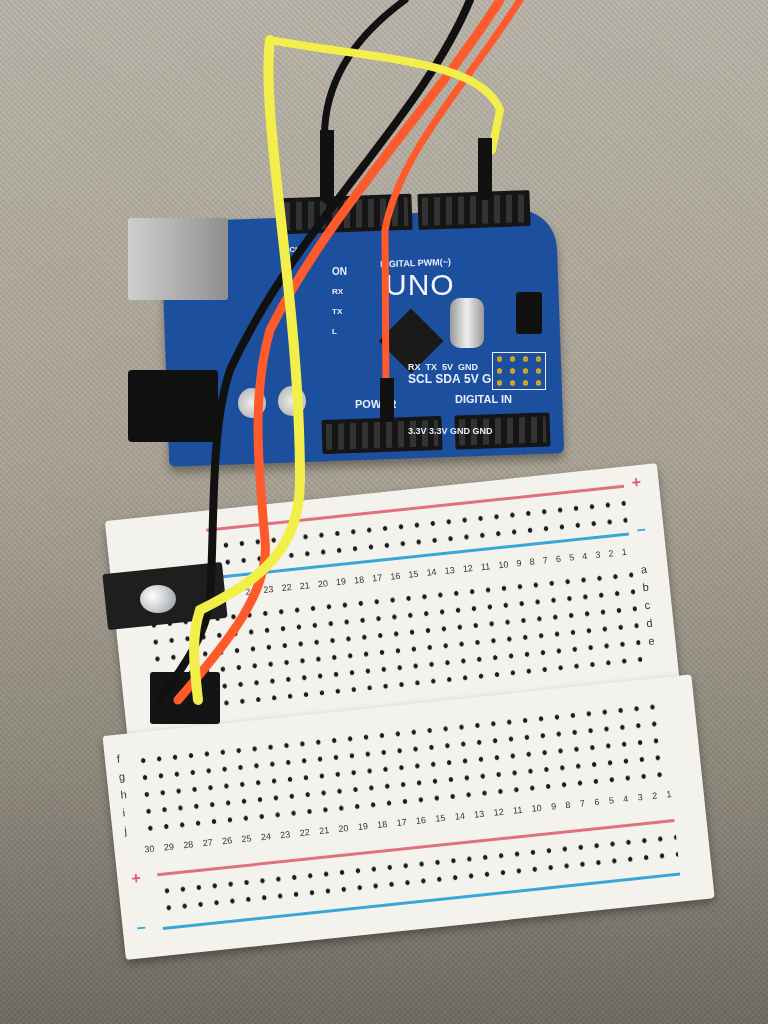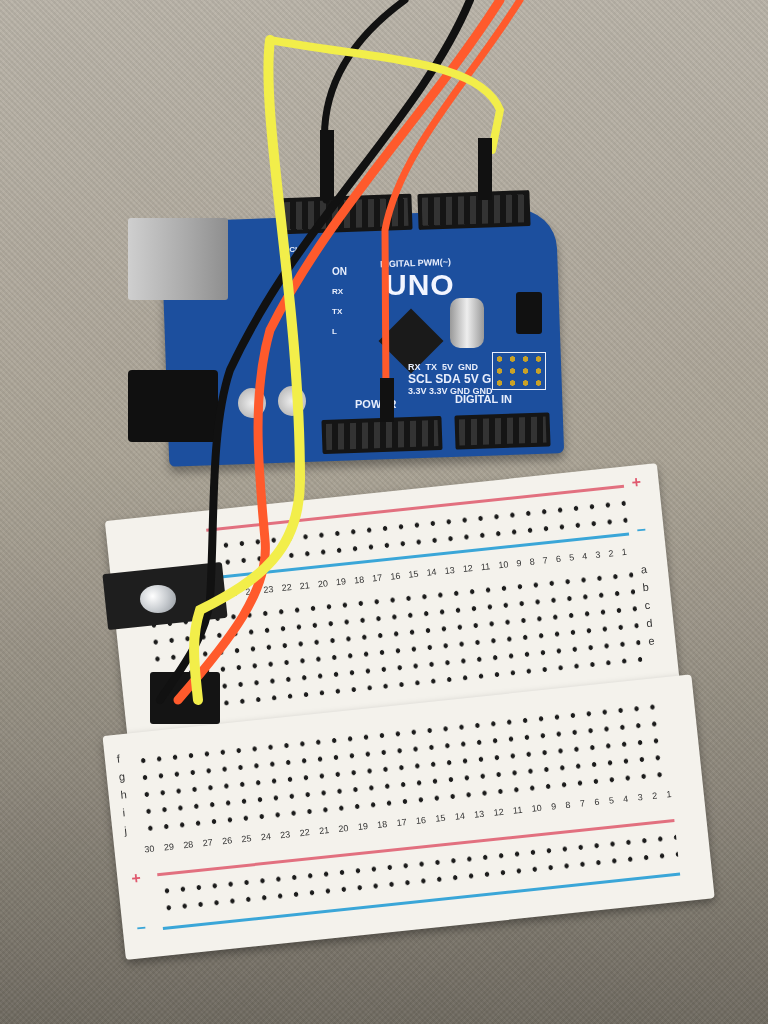--- a/index.html
+++ b/index.html
@@ -16,21 +16,21 @@
   .hdr{background:#151515;border-radius:2px;}
   .hdr::after{content:"";position:absolute;inset:4px;background:
     repeating-linear-gradient(90deg,#333 0 6px,transparent 6px 12px);}
   #usb{left:128px;top:218px;width:100px;height:82px;
     background:linear-gradient(90deg,#cfcfcf,#a9a9a9 60%,#8e8e8e);border-radius:3px;}
   #jack{left:128px;top:370px;width:90px;height:72px;background:#101010;border-radius:4px;}
   .cap{width:28px;height:30px;border-radius:50%;background:radial-gradient(circle,#eee,#aaa);}
   #chip{left:388px;top:318px;width:46px;height:46px;background:#1a1a1a;transform:rotate(45deg);}
   #crystal{left:450px;top:298px;width:34px;height:50px;background:linear-gradient(90deg,#999,#eee,#999);border-radius:10px;}
   .silk{color:#e8eefc;font-weight:bold;font-size:11px;white-space:nowrap;}
-  #uno{left:385px;top:268px;font-size:30px;color:#f2f5ff;font-weight:bold;letter-spacing:1px;}
+  #uno{left:385px;top:268px;font-size:30px;color:#f2f5ff;font-weight:normal;letter-spacing:1px;}
   
   .bb{background:#f4f2ec;border-radius:4px;box-shadow:0 4px 8px rgba(0,0,0,.35);}
   .rail-red{height:3px;background:#e2707f;}
   .rail-blue{height:3px;background:#3aa6d8;}
   .holes{background-image:radial-gradient(circle,#1b1b1b 2px,transparent 2.6px);background-size:16px 17px;}
   .lbl{font-size:11px;color:#333;}
   .plus{color:#e0596e;font-size:16px;font-weight:bold;}
   .minus{color:#3aa6d8;font-size:16px;font-weight:bold;}
   
   #sensor{left:105px;top:568px;width:120px;height:56px;background:#1e1e1e;border-radius:3px;transform:rotate(-6deg);}
@@ -65,21 +65,21 @@
   <div class="silk" style="font-size:8px;line-height:20px;">L</div>
 </div>
 
 <div class="abs" style="left:408px;top:362px;font-size:9px;">
   <div class="silk" style="font-size:9px;">
     <span>RX</span>&nbsp;&nbsp;<span>TX</span>&nbsp;&nbsp;<span>5V</span>&nbsp;&nbsp;<span>GND</span>
   </div>
   <div class="silk" style="font-size:12px;">
     <span>SCL</span>&nbsp;<span>SDA</span>&nbsp;<span>5V</span>&nbsp;<span>GND</span>
   </div>
-  <div class="silk" style="font-size:9px;">
+  <div class="silk" style="font-size:9px;margin-top:40px;">
     <span>3.3V</span>&nbsp;<span>3.3V</span>&nbsp;<span>GND</span>&nbsp;<span>GND</span>
   </div>
 </div>
 <div class="abs" style="left:492px;top:352px;width:52px;height:36px;background-image:radial-gradient(circle,#c9a227 2.5px,#1c4f9e 3px);background-size:13px 12px;border:1px solid #e8eefc;"></div>
 
 <div class="abs silk" style="left:355px;top:398px;font-size:11px;">POWER</div>
 <div class="abs silk" style="left:455px;top:393px;font-size:11px;">DIGITAL IN</div>
 
 <div class="abs bb" style="left:128px;top:520px;width:555px;height:222px;transform:rotate(-6deg);transform-origin:left bottom;">
   <div class="abs rail-red" style="left:100px;top:18px;width:420px;"></div>

